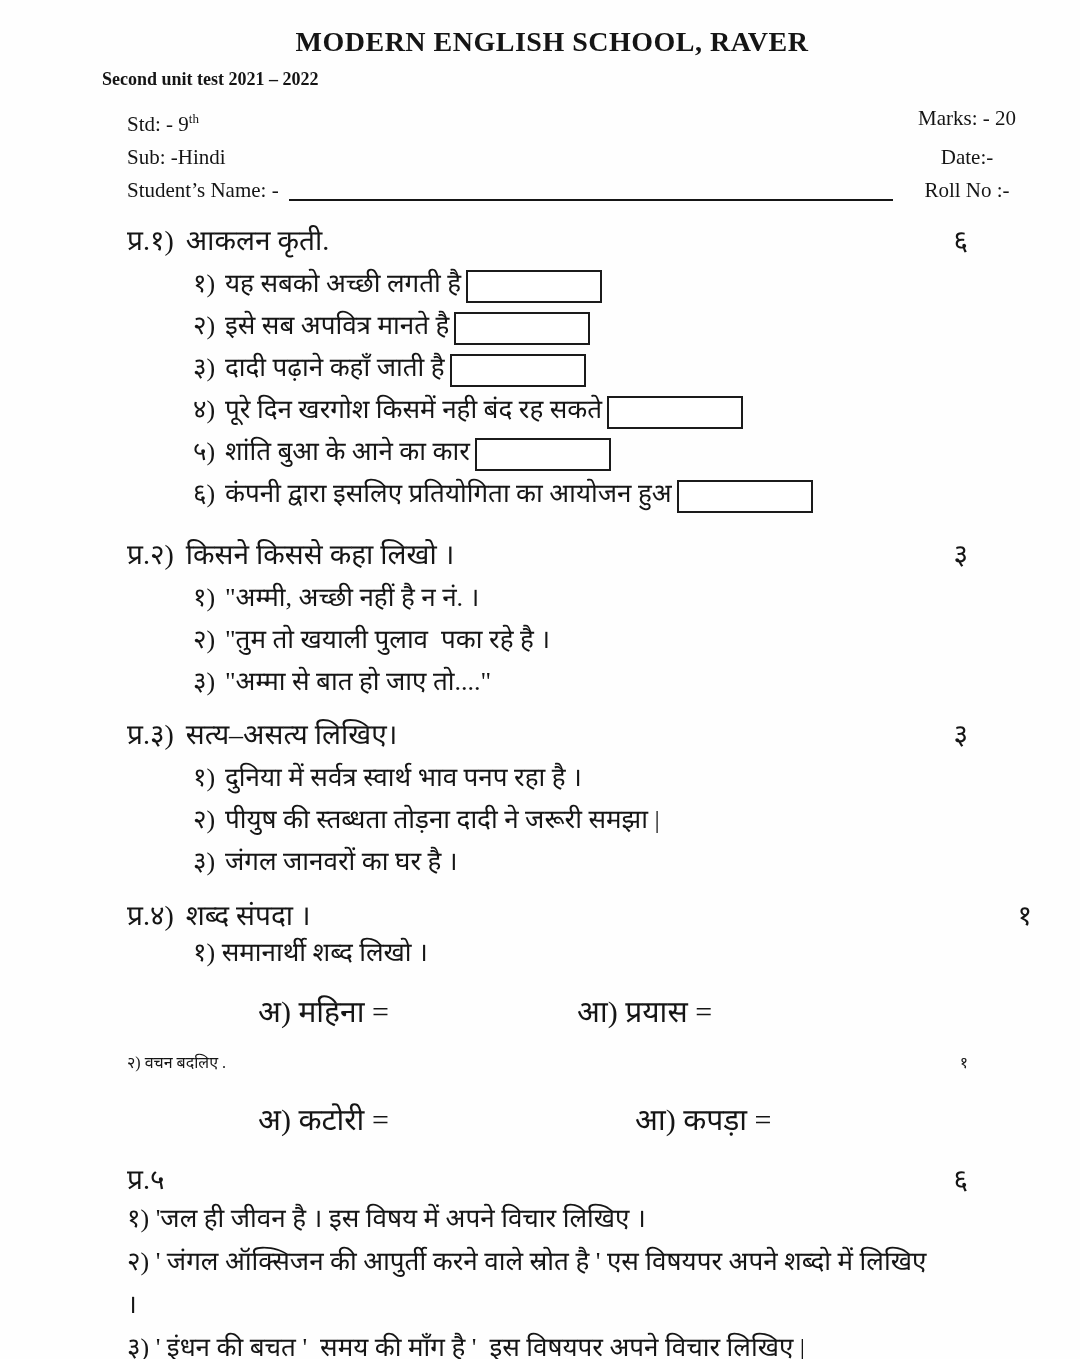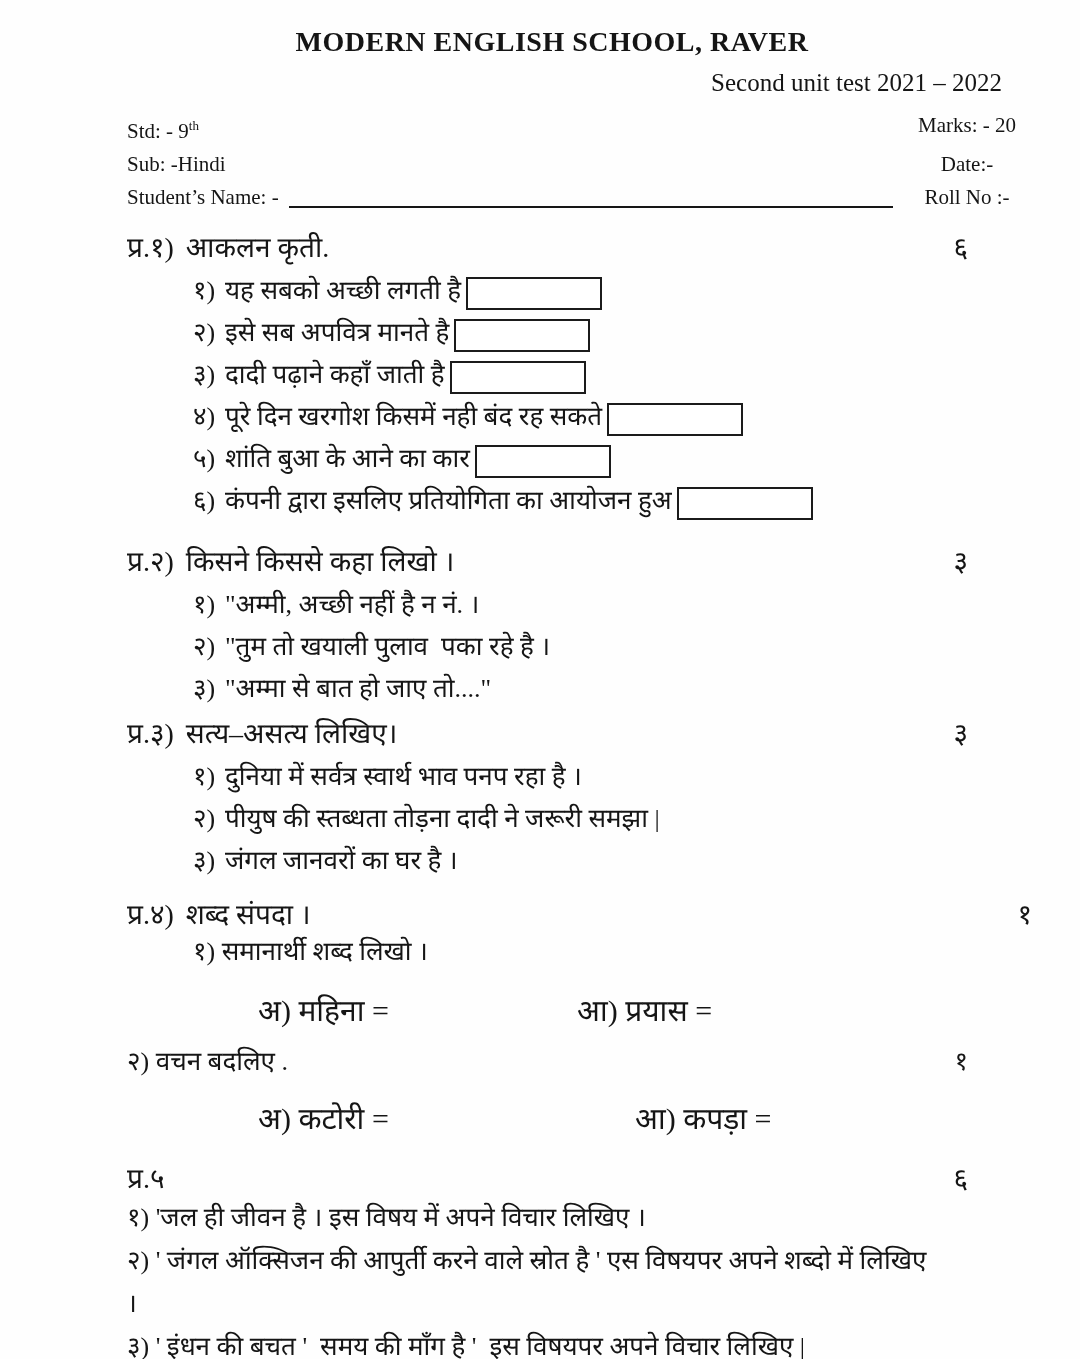--- a/index.html
+++ b/index.html
@@ -4,21 +4,21 @@
 <style>
   * { box-sizing: border-box; }
   body { margin: 0; background: #ffffff; }
   .page {
     width: 1080px; height: 1359px; position: relative;
     background: #fefefe; color: #151515;
     font-family: "Liberation Serif", "DejaVu Serif", serif;
     padding: 26px 0 0 127px; overflow: hidden;
   }
   .school-name { font-size: 28px; font-weight: bold; text-align: center; width: 900px; margin-left: -25px; letter-spacing: .5px; }
-  .test-title  { font-size: 25px; font-weight: normal; text-align: right; width: 900px; margin-left: -25px; margin-top: 11px; }
+  .test-title  { font-size: 18px; font-weight: bold; text-align: left; width: 900px; margin-left: -25px; margin-top: 11px; }
 
   .info { margin-top: 12px; display: grid; grid-template-columns: 1fr 140px; padding-right: 43px; font-size: 21px; }
   .info-left  { line-height: 33px; }
   .info-right { line-height: 33px; text-align: center; }
   sup { font-size: 13px; }
   .name-cell { display: flex; align-items: flex-end; }
   .name-line { flex: 1; border-bottom: 2px solid #161616; margin: 0 4px 6px 10px; height: 18px; }
 
   .q-head { position: relative; font-size: 28px; line-height: 34px; }
   .q-num  { margin-right: 12px; }
@@ -26,29 +26,29 @@
   .q-marks.far { right: 48px; }
 
   .q-items { margin-top: 5px; }
   .item { font-size: 26px; line-height: 42px; margin-left: 66px; }
   .item .i-num { display: inline-block; min-width: 32px; }
   .i-text { white-space: pre-wrap; }
   .ans-box { display: inline-block; width: 136px; height: 33px; border: 2px solid #1b1b1b; vertical-align: middle; margin-left: 5px; background: #fff; }
 
   #q1 { margin-top: 17px; }
   #q2 { margin-top: 23px; }
-  #q3 { margin-top: 7px; }
+  #q3 { margin-top: 15px; }
   #q4 { margin-top: 16px; }
   #q5 { margin-top: 24px; }
 
   .sub-item { font-size: 26px; line-height: 40px; margin-left: 66px; white-space: pre-wrap; }
   .pair-row { font-size: 30px; line-height: 38px; margin-left: 131px; display: flex; margin-top: 20px; }
   .pair-row .a1 { width: 319px; }
   .pair-row .a2 { width: 377px; }
-  .vachan-row { margin-top: 14px; position: relative; font-size: 26px; line-height: 36px; }
+  .vachan-row { margin-top: 14px; position: relative; font-size: 16px; line-height: 36px; }
   .q5-item { font-size: 26px; line-height: 43px; white-space: pre-wrap; padding-right: 30px; }
 </style>
 </head>
 <body>
 
 <div class="page">
 
   <div class="school-name">MODERN ENGLISH SCHOOL, RAVER</div>
   <div class="test-title">Second unit test 2021 – 2022</div>
 

